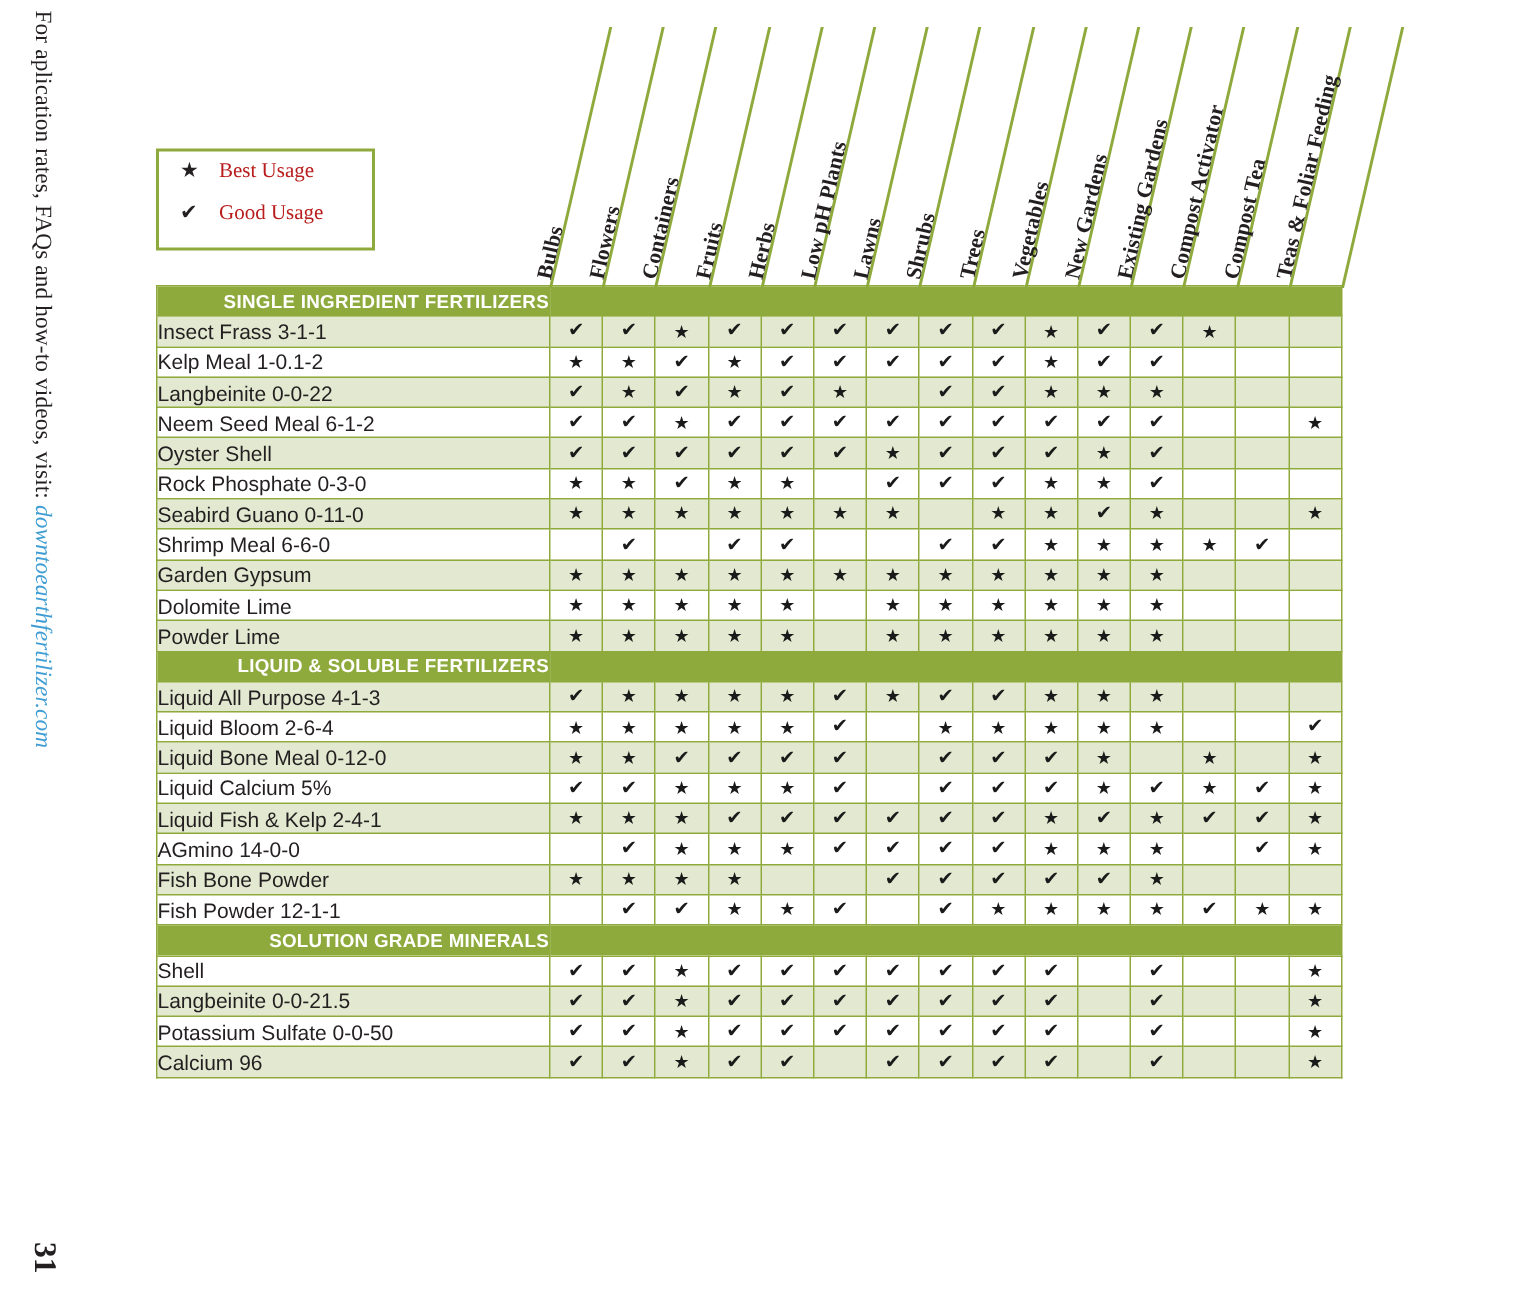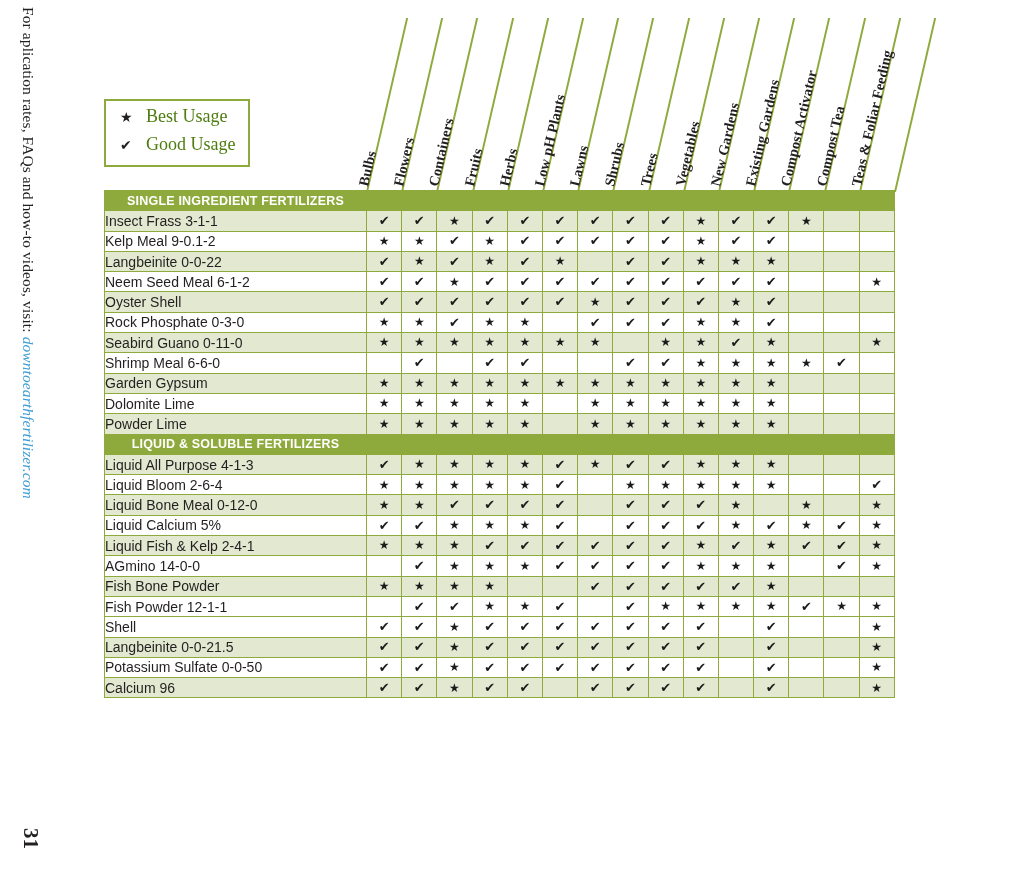--- a/index.html
+++ b/index.html
@@ -62,22 +62,22 @@
     padding-left:14px;
   }
   #legend .sym{
     width:26px;
     font-size:14px;
     color:#231f20;
     font-family:"DejaVu Sans", sans-serif;
   }
   #legend .txt{
     font-family:"Liberation Serif", serif;
-    font-size:18px;
-    color:#4d7c0f;
+    font-size:14px;
+    color:#b91c1c;
   }
 
   
   #head-area{
     position:absolute;
     left:366px; top:18px;
     width:575px; height:174px;
     overflow:visible;
   }
   #head-area .hcol{
@@ -146,21 +146,21 @@
     background:#8faa3c;
     border:1px solid #8faa3c;
     height:21px;
   }
   tr.section td.secname{
     color:#ffffff;
     font-weight:bold;
     font-size:12.5px;
     letter-spacing:.2px;
     padding-left:7px;
-    text-align:center;
+    text-align:right;
   }
   .mark-star{ font-size:12px; }
   .mark-check{ font-size:13px; font-weight:bold; }
 </style>
 </head>
 <body>
 
 <div id="side-note">
   <div class="rot"><span>For aplication rates, FAQs and how-to videos, visit: </span><span class="url">downtoearthfertilizer.com</span></div>
 </div>
@@ -261,21 +261,21 @@
         <td class="cell" title="Insect Frass 3-1-1 / Shrubs"><span class="mark-check">✔</span></td>
         <td class="cell" title="Insect Frass 3-1-1 / Trees"><span class="mark-check">✔</span></td>
         <td class="cell" title="Insect Frass 3-1-1 / Vegetables"><span class="mark-star">★</span></td>
         <td class="cell" title="Insect Frass 3-1-1 / New Gardens"><span class="mark-check">✔</span></td>
         <td class="cell" title="Insect Frass 3-1-1 / Existing Gardens"><span class="mark-check">✔</span></td>
         <td class="cell" title="Insect Frass 3-1-1 / Compost Activator"><span class="mark-star">★</span></td>
         <td class="cell" title="Insect Frass 3-1-1 / Compost Tea"></td>
         <td class="cell" title="Insect Frass 3-1-1 / Teas &amp; Foliar Feeding"></td>
       </tr>
       <tr class="plain">
-        <td class="prodname">Kelp Meal 9-0.1-2</td>
+        <td class="prodname">Kelp Meal 1-0.1-2</td>
         <td class="cell" title="Kelp Meal 1-0.1-2 / Bulbs"><span class="mark-star">★</span></td>
         <td class="cell" title="Kelp Meal 1-0.1-2 / Flowers"><span class="mark-star">★</span></td>
         <td class="cell" title="Kelp Meal 1-0.1-2 / Containers"><span class="mark-check">✔</span></td>
         <td class="cell" title="Kelp Meal 1-0.1-2 / Fruits"><span class="mark-star">★</span></td>
         <td class="cell" title="Kelp Meal 1-0.1-2 / Herbs"><span class="mark-check">✔</span></td>
         <td class="cell" title="Kelp Meal 1-0.1-2 / Low pH Plants"><span class="mark-check">✔</span></td>
         <td class="cell" title="Kelp Meal 1-0.1-2 / Lawns"><span class="mark-check">✔</span></td>
         <td class="cell" title="Kelp Meal 1-0.1-2 / Shrubs"><span class="mark-check">✔</span></td>
         <td class="cell" title="Kelp Meal 1-0.1-2 / Trees"><span class="mark-check">✔</span></td>
         <td class="cell" title="Kelp Meal 1-0.1-2 / Vegetables"><span class="mark-star">★</span></td>
@@ -588,20 +588,24 @@
         <td class="cell" title="Fish Powder 12-1-1 / Lawns"></td>
         <td class="cell" title="Fish Powder 12-1-1 / Shrubs"><span class="mark-check">✔</span></td>
         <td class="cell" title="Fish Powder 12-1-1 / Trees"><span class="mark-star">★</span></td>
         <td class="cell" title="Fish Powder 12-1-1 / Vegetables"><span class="mark-star">★</span></td>
         <td class="cell" title="Fish Powder 12-1-1 / New Gardens"><span class="mark-star">★</span></td>
         <td class="cell" title="Fish Powder 12-1-1 / Existing Gardens"><span class="mark-star">★</span></td>
         <td class="cell" title="Fish Powder 12-1-1 / Compost Activator"><span class="mark-check">✔</span></td>
         <td class="cell" title="Fish Powder 12-1-1 / Compost Tea"><span class="mark-star">★</span></td>
         <td class="cell" title="Fish Powder 12-1-1 / Teas &amp; Foliar Feeding"><span class="mark-star">★</span></td>
       </tr>
+      <tr class="section">
+        <td class="secname">SOLUTION GRADE MINERALS</td>
+        <td colspan="15"></td>
+      </tr>
       <tr class="plain">
         <td class="prodname">Shell</td>
         <td class="cell" title="Gypsum / Bulbs"><span class="mark-check">✔</span></td>
         <td class="cell" title="Gypsum / Flowers"><span class="mark-check">✔</span></td>
         <td class="cell" title="Gypsum / Containers"><span class="mark-star">★</span></td>
         <td class="cell" title="Gypsum / Fruits"><span class="mark-check">✔</span></td>
         <td class="cell" title="Gypsum / Herbs"><span class="mark-check">✔</span></td>
         <td class="cell" title="Gypsum / Low pH Plants"><span class="mark-check">✔</span></td>
         <td class="cell" title="Gypsum / Lawns"><span class="mark-check">✔</span></td>
         <td class="cell" title="Gypsum / Shrubs"><span class="mark-check">✔</span></td>

